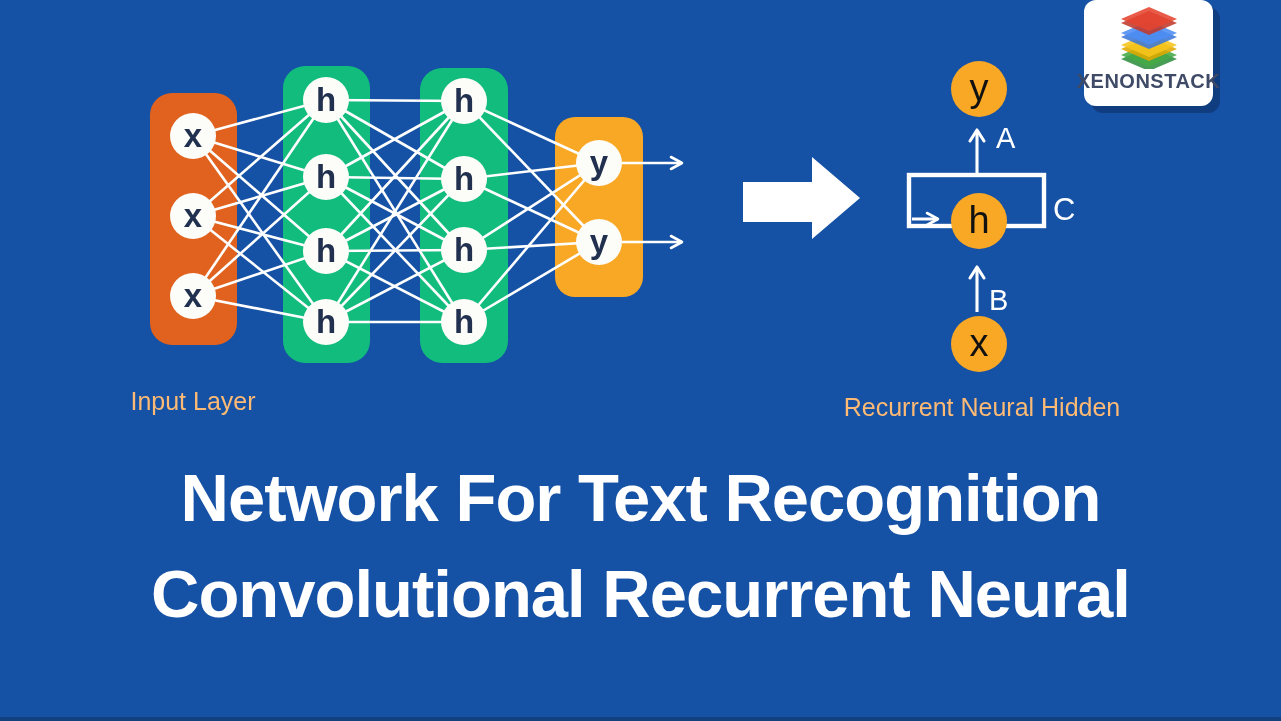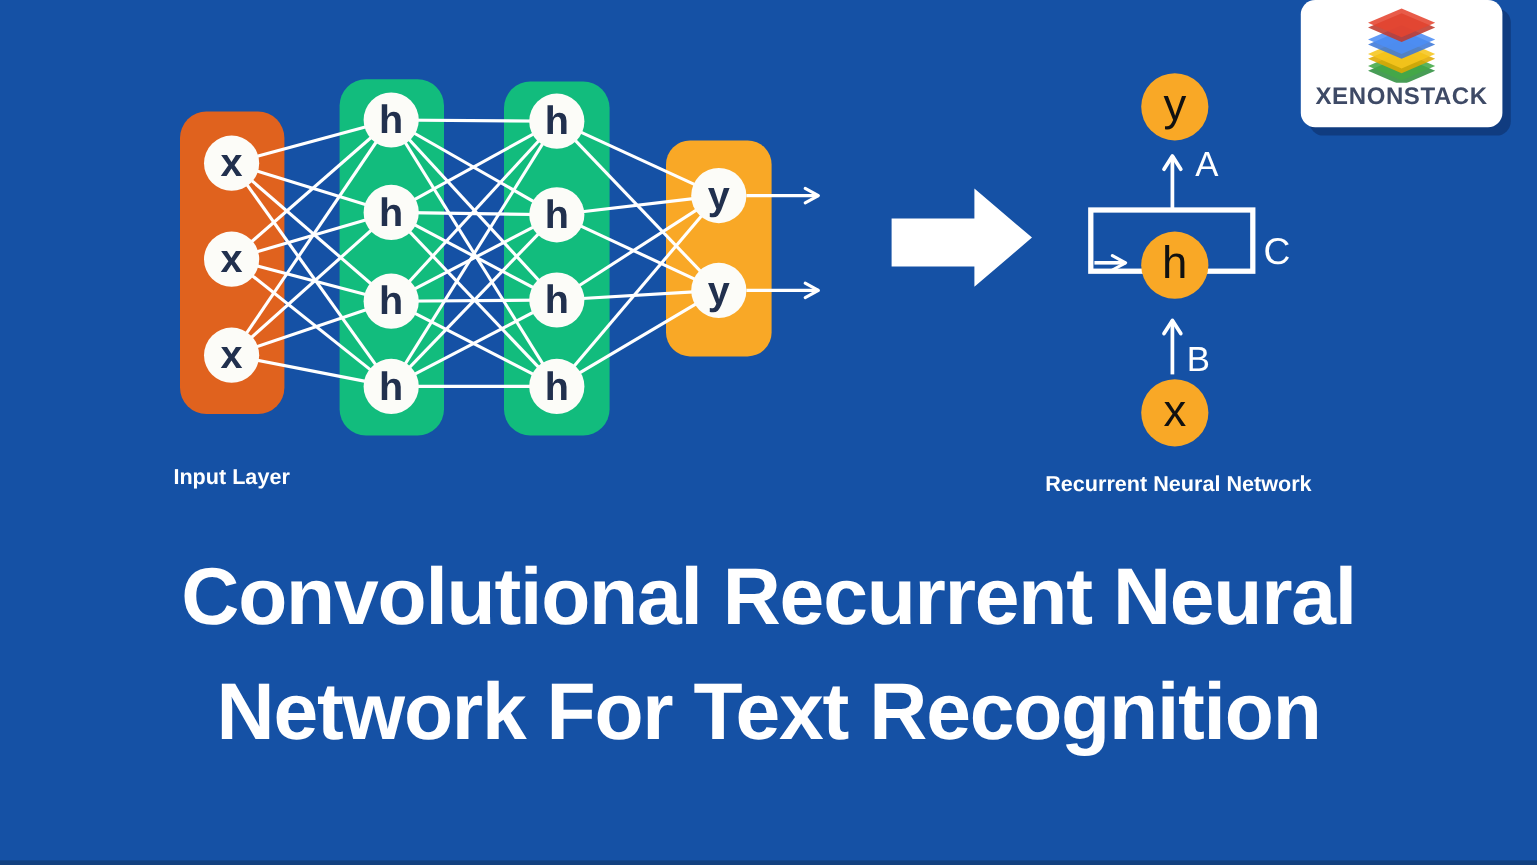--- a/index.html
+++ b/index.html
@@ -22,29 +22,29 @@
 
   
   .node{position:absolute;z-index:3;display:flex;align-items:center;justify-content:center;
         border-radius:50%;}
   .mlp-node{width:46px;height:46px;background:#FCFCF8;color:#21304E;
             font-size:33px;font-weight:600;line-height:1;padding-bottom:2px;box-sizing:border-box;}
   .rnn-node{width:56px;height:56px;background:#F9A826;color:#111111;
             font-size:38px;font-weight:500;line-height:1;padding-bottom:3px;box-sizing:border-box;}
 
   
-  .diagram-label{position:absolute;z-index:4;color:#ffffff;font-size:18px;font-weight:700;
+  .diagram-label{position:absolute;z-index:4;color:#fdba74;font-size:25px;font-weight:400;
                  transform:translateX(-50%);white-space:nowrap;}
   .arrow-label{position:absolute;z-index:4;color:#FFFFFF;font-weight:500;white-space:nowrap;}
 
   .title{position:absolute;z-index:4;left:0;top:450px;width:100%;text-align:center;
          color:#FFFFFF;font-weight:700;font-size:67px;line-height:96px;letter-spacing:-1px;}
 
   
-  .logo-card{position:absolute;z-index:5;left:1084px;top:0;width:168px;height:106px;
+  .logo-card{position:absolute;z-index:5;left:1084px;top:0;width:129px;height:106px;
              background:#FFFFFF;border-radius:12px;
              box-shadow:7px 7px 0 rgba(10,35,85,0.45);
              display:flex;flex-direction:column;align-items:center;}
   .logo-icon{margin-top:5px;}
   .logo-text{color:#3E4A66;font-size:20px;font-weight:700;letter-spacing:0.5px;margin-top:1px;}
 </style>
 </head>
 <body>
 
 <div class="canvas">
@@ -139,25 +139,25 @@
 
   <div class="node rnn-node" style="left:951px;top:61px">y</div>
   <div class="node rnn-node" style="left:951px;top:193px">h</div>
   <div class="node rnn-node" style="left:951px;top:316px">x</div>
 
   <div class="arrow-label" style="left:996px;top:122px;font-size:29px">A</div>
   <div class="arrow-label" style="left:989px;top:284px;font-size:29px">B</div>
   <div class="arrow-label" style="left:1053px;top:192px;font-size:31px">C</div>
 
   <div class="diagram-label" style="left:193px;top:387px">Input Layer</div>
-  <div class="diagram-label" style="left:982px;top:393px">Recurrent Neural Network</div>
+  <div class="diagram-label" style="left:982px;top:393px">Recurrent Neural Hidden</div>
 
   <div class="title">
+    <div>Network For Text Recognition</div>
     <div>Convolutional Recurrent Neural</div>
-    <div>Network For Text Recognition</div>
   </div>
 
   <div class="logo-card">
     <svg class="logo-icon" width="60" height="64" viewBox="0 0 60 64">
       <g fill-opacity="0.88">
         <polygon points="30,42 58,54 30,66 2,54" fill="#2F8F3F"></polygon>
         <polygon points="30,38 58,50 30,62 2,50" fill="#43A847"></polygon>
         <polygon points="30,32 58,44 30,56 2,44" fill="#E0A800"></polygon>
         <polygon points="30,28 58,40 30,52 2,40" fill="#F6C51C"></polygon>
         <polygon points="30,20 58,32 30,44 2,32" fill="#3C78D8"></polygon>

